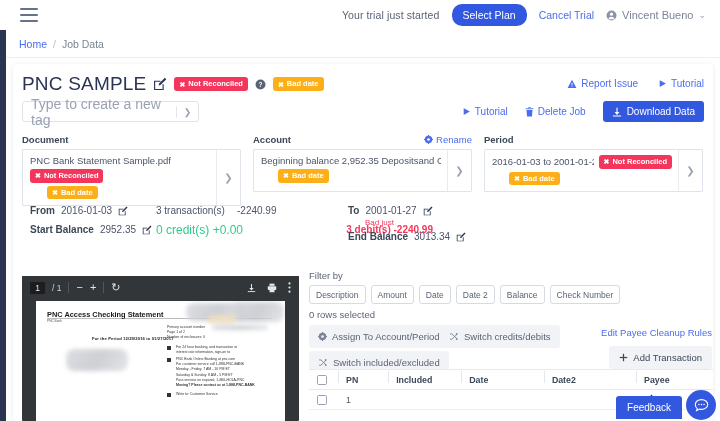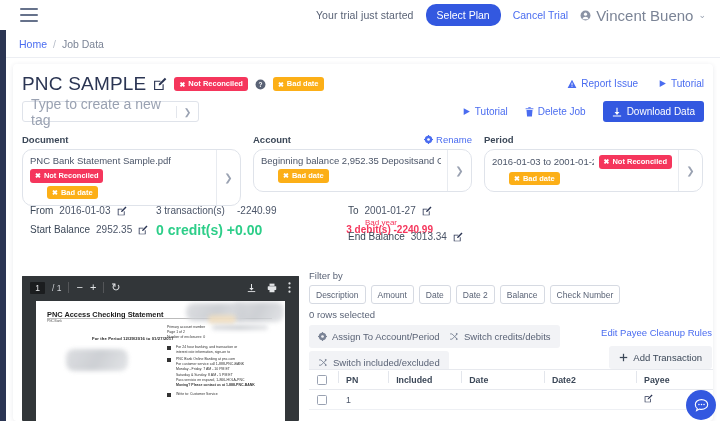--- a/index.html
+++ b/index.html
@@ -36,21 +36,21 @@
     padding-right: 14px;
   }
   .trial-text { font-size: 10.5px; color: #5a6376; letter-spacing: .1px; }
   .btn-select-plan {
     background: #3358e0; color: #fff; border: none; border-radius: 10px;
     font-size: 10.5px; padding: 5px 11px; cursor: pointer;
     font-family: "Liberation Sans", sans-serif;
   }
   .link-cancel { font-size: 10.5px; color: #4a6cf0; cursor: pointer; }
   .user-box { display: flex; align-items: center; gap: 5px; cursor: pointer; }
-  .user-name { font-size: 15px; color: #7b8496; }
+  .user-name { font-size: 11px; color: #7b8496; }
   .chev { font-size: 9px; color: #9aa2b2; line-height: 1; }
   .user-avatar-ic { width: 11px; height: 11px; display:block; }
 
   
   .breadcrumb {
     position: absolute; left: 6px; top: 30px; width: 714px; height: 28px;
     background: #fff; border-bottom: 1px solid #eceef3;
     display: flex; align-items: center; padding-left: 13px; gap: 6px;
   }
   .bc-home { font-size: 10.5px; color: #4a6cf0; cursor: pointer; }
@@ -107,44 +107,44 @@
   
   .sel-row { position: absolute; left: 9px; top: 68px; width: 682px; display: flex; gap: 12px; }
   .sel-col { width: 219px; position: relative; }
   .sel-head { display: flex; align-items: center; height: 14px; margin-bottom: 3px; }
   .sel-label { font-size: 9.5px; font-weight: bold; color: #3c4858; }
   .rename-link {
     margin-left: auto; display: inline-flex; align-items: center; gap: 3px;
     font-size: 9.5px; color: #4a6cf0; cursor: pointer;
   }
   .sel-box {
-    border: 1px solid #dfe3ea; border-radius: 10px; background: #fff;
+    border: 1px solid #dfe3ea; border-radius: 1px; background: #fff;
     min-height: 43px; display: flex; align-items: stretch; position: relative;
   }
   .sel-body { flex: 1; padding: 5px 6px 6px 7px; overflow: hidden; }
   .sel-text { font-size: 9.5px; color: #4b5568; white-space: nowrap; overflow: hidden; display:inline; }
   .sel-line1 { display: flex; align-items: center; gap: 5px; white-space: nowrap; overflow: hidden; }
   .sel-line2 { margin-top: 3px; display: flex; }
   .sel-line2.indent { padding-left: 17px; }
   .sel-arrow {
     width: 24px; border-left: 1px solid #e8ebf0;
     display: flex; align-items: center; justify-content: center;
     font-size: 10px; color: #9aa2b2; cursor: pointer;
   }
 
   
   .sum-row { position: absolute; left: 9px; top: 137px; width: 682px; height: 40px; }
   .sum-from { position: absolute; left: 8px; top: 0; }
   .sum-mid  { position: absolute; left: 134px; top: 0; }
   .sum-amt  { position: absolute; left: 215px; top: 0; width: 196px; text-align: right; }
   .sum-to   { position: absolute; left: 326px; top: 0; }
   .s-line { display: flex; align-items: center; gap: 6px; height: 19px; }
-  .s-key { font-size: 10px; font-weight: normal; color: #3c4858; }
+  .s-key { font-size: 10px; font-weight: bold; color: #3c4858; }
   .s-val { font-size: 10px; color: #4b5568; }
-  .s-green { font-size: 14px; font-weight: bold; color: #2dce89; }
+  .s-green { font-size: 12px; font-weight: normal; color: #2dce89; }
   .s-red { font-size: 10px; font-weight: bold; color: #f5365c; }
   .s-badyear { font-size: 8px; color: #f5365c; padding-left: 17px; margin-top: -2px; }
 
   
   .pdf-wrap {
     position: absolute; left: 9px; top: 212px; width: 277px; height: 145px;
     background: #323639; overflow: hidden; border-radius: 1px;
   }
   .pdf-toolbar {
     height: 23px; background: #323639; display: flex; align-items: center;
@@ -487,21 +487,21 @@
 
       <div class="sum-to">
         <div class="s-line">
           <span class="s-key">To</span>
           <span class="s-val">2001-01-27</span>
           <svg width="10" height="10" viewBox="0 0 16 16">
             <path d="M1.2 4.2h7.4v1.3H2.5v8.3h8.4V8.4h1.3v6.4H1.2z" fill="#2b3553"></path>
             <path d="M13.6.9l1.6 1.6-6.6 6.6-2.2.6.6-2.2z" fill="#2b3553"></path>
           </svg>
         </div>
-        <div class="s-badyear">Bad year</div>
+        <div class="s-badyear">Bad just</div>
         <div class="s-line">
           <span class="s-key">End Balance</span>
           <span class="s-val">3013.34</span>
           <svg width="10" height="10" viewBox="0 0 16 16">
             <path d="M1.2 4.2h7.4v1.3H2.5v8.3h8.4V8.4h1.3v6.4H1.2z" fill="#2b3553"></path>
             <path d="M13.6.9l1.6 1.6-6.6 6.6-2.2.6.6-2.2z" fill="#2b3553"></path>
           </svg>
         </div>
       </div>
     </div>
@@ -650,20 +650,21 @@
           <svg width="9" height="9" viewBox="0 0 16 16">
             <path d="M1.2 4.2h7.4v1.3H2.5v8.3h8.4V8.4h1.3v6.4H1.2z" fill="#2b3553"></path>
             <path d="M13.6.9l1.6 1.6-6.6 6.6-2.2.6.6-2.2z" fill="#2b3553"></path>
           </svg>
         </div>
       </div>
     </div>
 
   </div>
 
+  <button class="feedback-btn">Feedback</button>
   <div class="chat-bubble">
     <svg width="17" height="17" viewBox="0 0 22 22">
       <path d="M11 3.4c4.6 0 8 2.8 8 6.3s-3.4 6.3-8 6.3c-.9 0-1.8-.1-2.6-.3L4.6 17.6l.9-2.8C4 13.7 3 12.1 3 9.7c0-3.5 3.4-6.3 8-6.3z" fill="none" stroke="#fff" stroke-width="1.4"></path>
       <circle cx="7.7" cy="9.8" r="1" fill="#fff"></circle>
       <circle cx="11" cy="9.8" r="1" fill="#fff"></circle>
       <circle cx="14.3" cy="9.8" r="1" fill="#fff"></circle>
     </svg>
   </div>
 
 </div>

